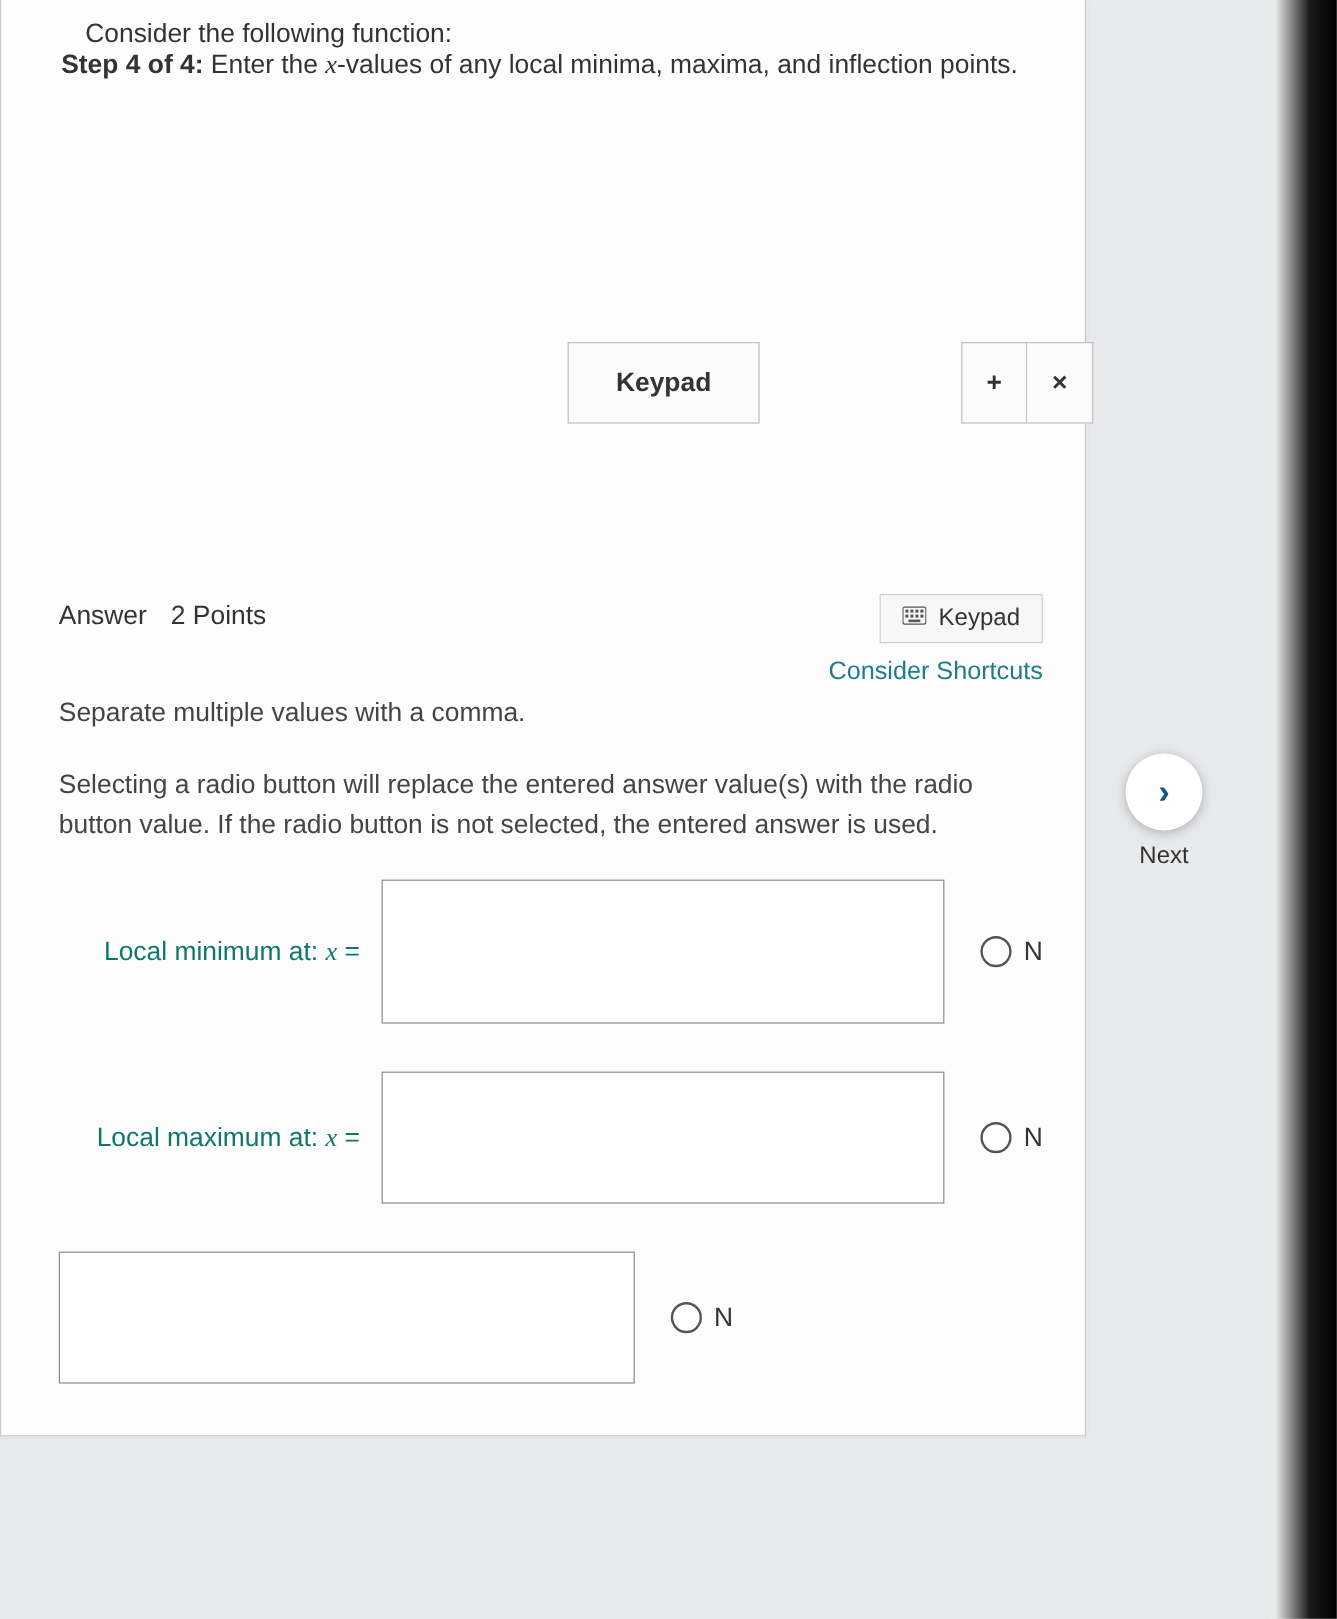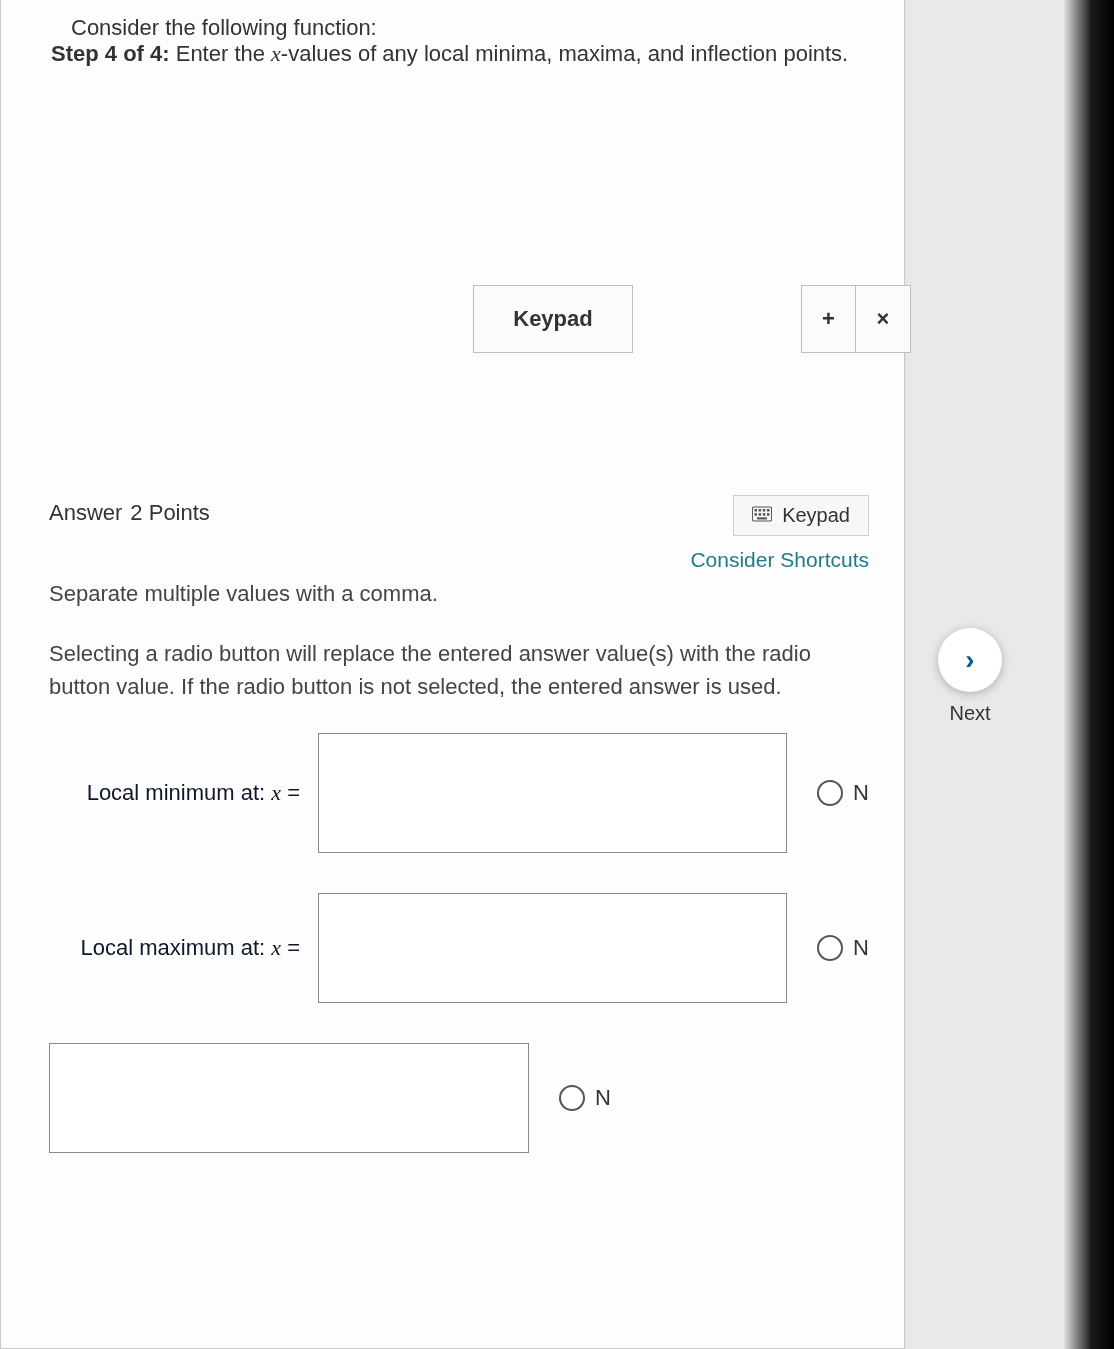--- a/index.html
+++ b/index.html
@@ -9,21 +9,21 @@
     background: #e8e9ea;
     color: #333;
     position: relative;
     overflow: hidden;
   }
   .main-panel {
     position: absolute;
     left: 0;
     top: 0;
     width: 905px;
-    height: 1349px;
+    height: 1197px;
     background: #fdfdfd;
     border: 1px solid #c9c9c9;
     border-top: none;
     box-shadow: 0 0 6px rgba(0,0,0,0.05);
   }
   .question-area {
     padding: 0 35px 0 70px;
   }
   .prompt-line {
     font-size: 22px;
@@ -92,21 +92,21 @@
     right: 0;
     padding: 0 35px 0 48px;
   }
   .answer-header {
     display: flex;
     align-items: center;
     font-size: 22px;
     color: #333;
   }
   .answer-header .label { font-weight: 400; }
-  .answer-header .points { margin-left: 8px; font-weight: 400; }
+  .answer-header .points { margin-left: 20px; font-weight: 400; }
   .answer-tools {
     position: absolute;
     right: 35px;
     top: -5px;
     text-align: right;
   }
   .kp-btn-inline {
     display: inline-flex;
     align-items: center;
     gap: 10px;
@@ -142,21 +142,21 @@
   }
   .row {
     display: flex;
     align-items: center;
     margin-bottom: 40px;
   }
   .row-label {
     width: 275px;
     text-align: right;
     font-size: 22px;
-    color: #0f172a;
+    color: #0f766e;
     padding-right: 18px;
     font-family: "Segoe UI", Arial, sans-serif;
   }
   .row-label .x { font-family: "Cambria Math", serif; font-style: italic; }
   .row-input {
     width: 480px;
     height: 120px;
     border: 1.5px solid #8a8a8a;
     background: #fff;
     font-size: 20px;

